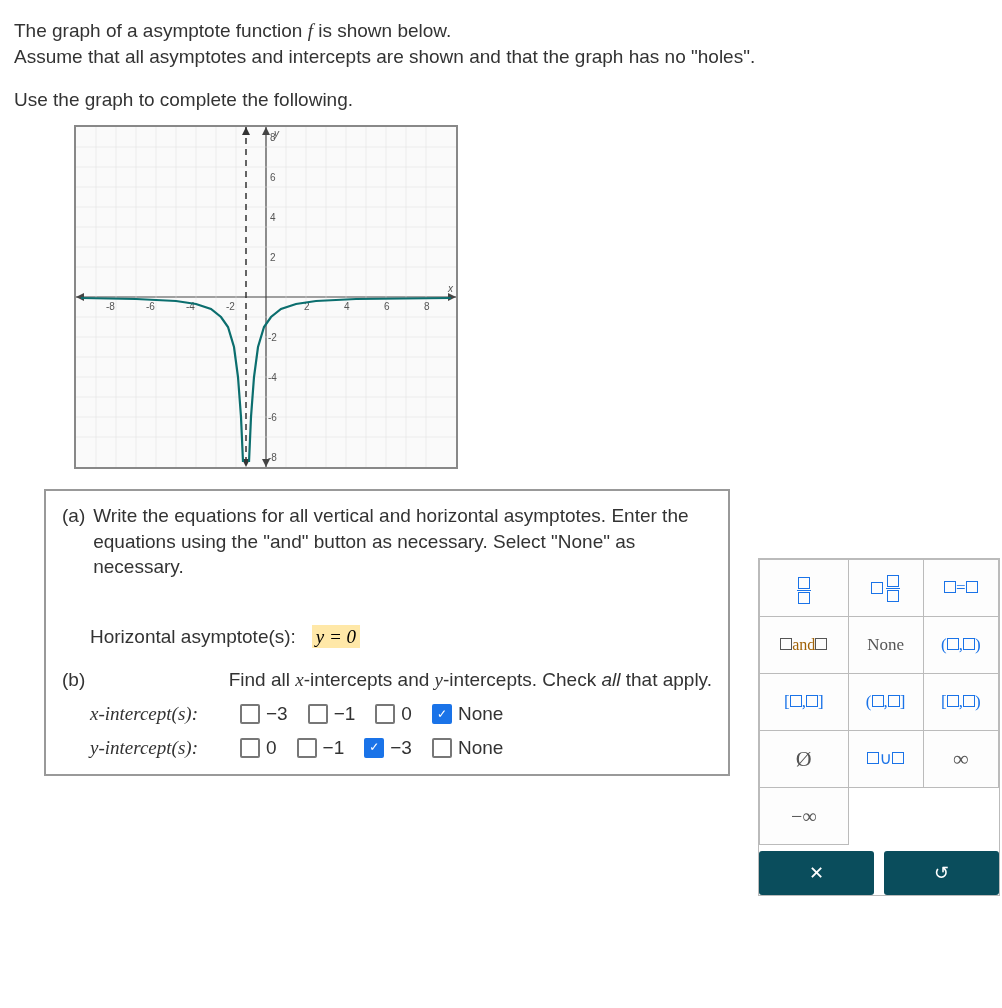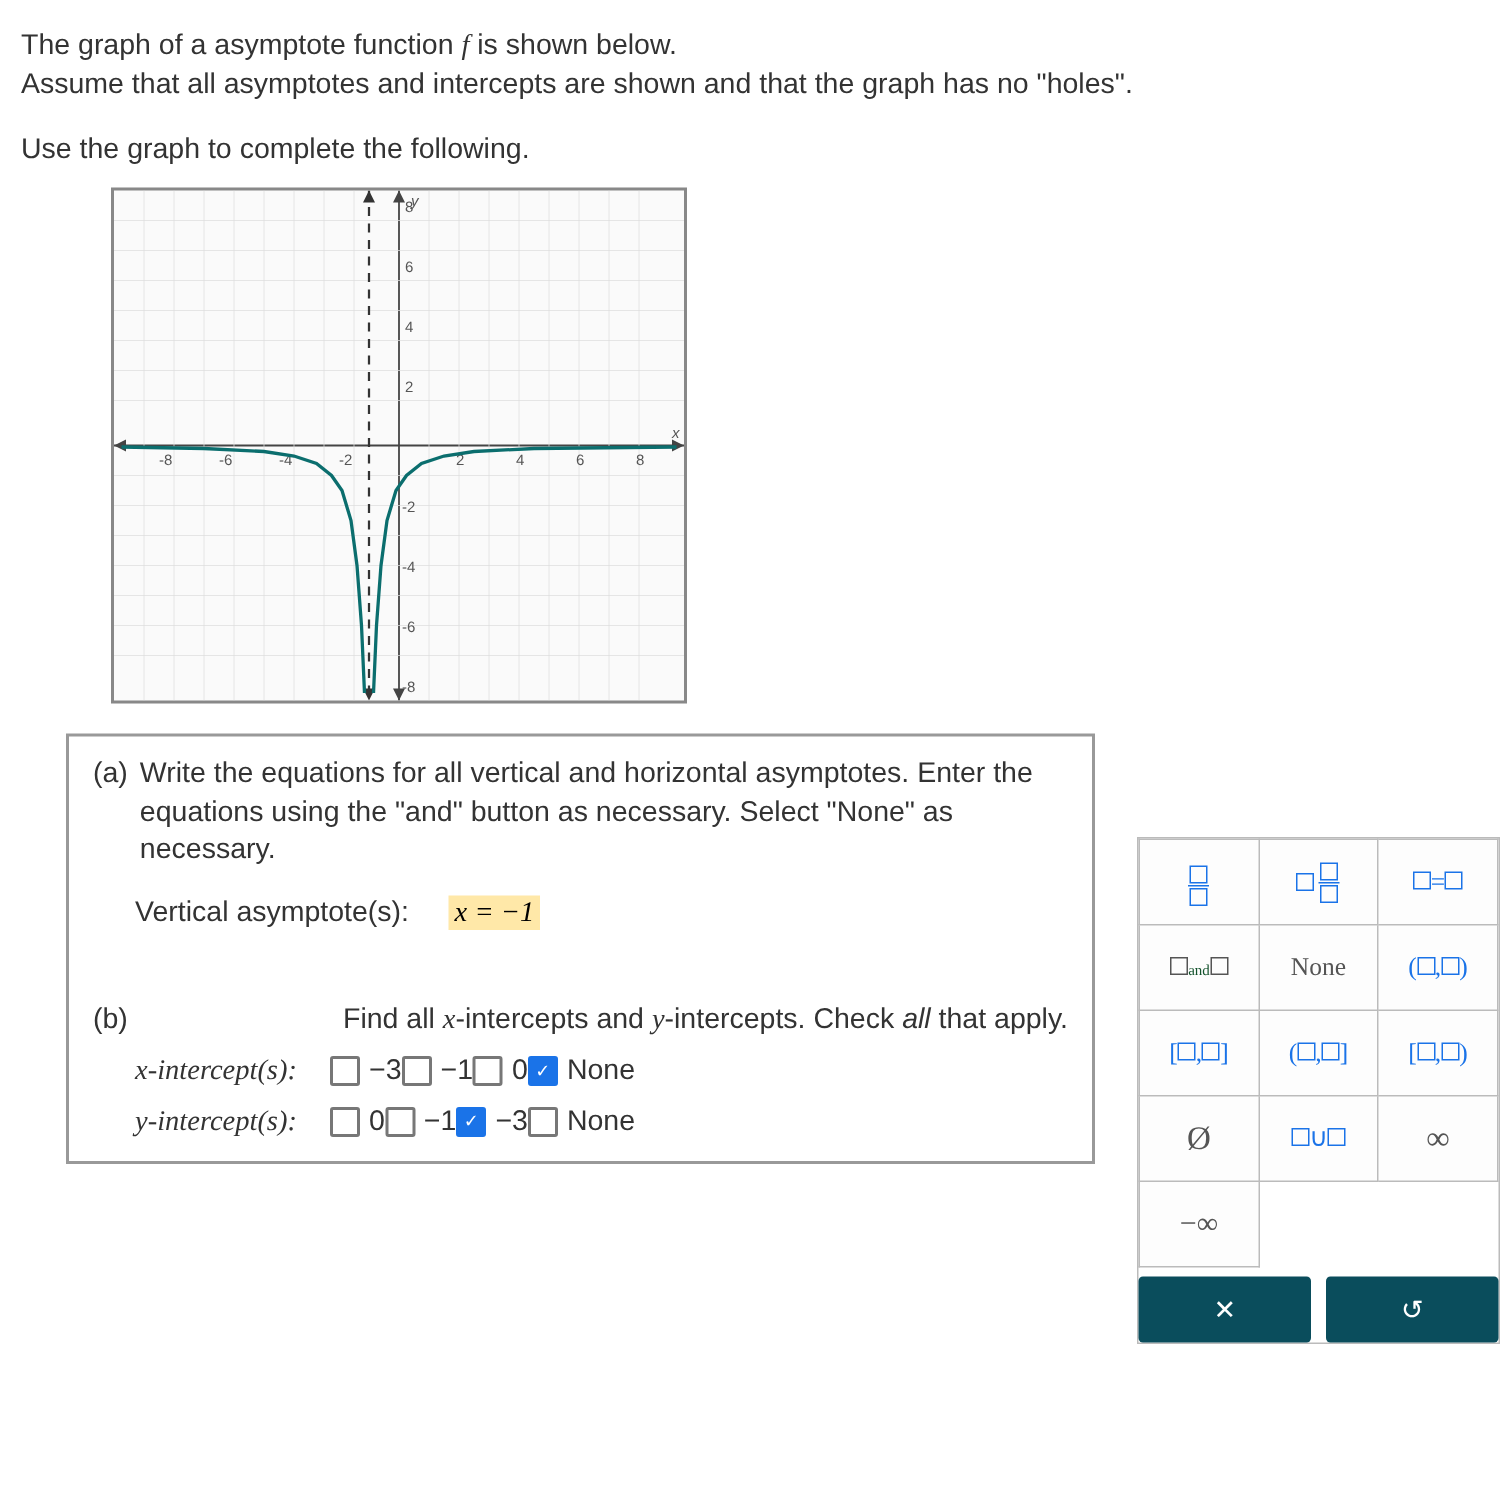--- a/index.html
+++ b/index.html
@@ -29,21 +29,21 @@
   }
   .indent { padding-left: 28px; }
   .hl {
     background:#ffe8a8;
     padding:1px 4px;
     color:#000;
     font-family:'Times New Roman', serif;
     font-style:italic;
   }
   .math { font-family:'Times New Roman', serif; font-style:italic; }
-  .checkrow { display:flex; align-items:flex-start; margin-top:8px; padding-left:28px;}
+  .checkrow { display:flex; align-items:flex-start; gap:20px; margin-top:8px; padding-left:28px;}
   .chk {
     width:16px;height:16px;border:2px solid #777;border-radius:2px;
     display:inline-flex;align-items:center;justify-content:center;
     font-size:12px;background:#fff;
   }
   .chk.checked { background:#1a73e8;border-color:#1a73e8;color:#fff; }
   .opt { display:inline-flex;align-items:center;gap:6px;}
 
   
   .palette {
@@ -157,26 +157,26 @@
   <path d="M 173,335 L 175,290 L 178,250 L 182,220 L 188,200 L 195,190 L 205,182 L 220,177 L 240,174 L 280,172 L 375,171" fill="none" stroke="#0b6e6e" stroke-width="2.2"></path>
 </svg>
 </div>
 
 <div class="qa-box">
   <div style="display:flex;gap:8px;">
     <div>(a)</div>
     <div style="flex:1;">Write the equations for all vertical and horizontal asymptotes. Enter the equations using the "and" button as necessary. Select "None" as necessary.</div>
   </div>
   <div style="height:16px"></div>
+  <div style="height:28px"></div>
   <div class="indent">
-    <span>Vertical asymptote(s):</span>
-    &nbsp;&nbsp;&nbsp;
-    <span class="hl">x = −1</span>
-  </div>
-  <div style="height:28px"></div>
+    <span>Horizontal asymptote(s):</span>
+    &nbsp;
+    <span class="hl">y = 0</span>
+  </div>
   <div style="height:18px"></div>
 
   <div style="display:flex;gap:8px;">
     <div>(b)</div>
     <div style="flex:1;text-align:right;">
       <span>Find all <span class="math">x</span>-intercepts and <span class="math">y</span>-intercepts. Check <i>all</i> that apply.</span>
     </div>
   </div>
 
   <div class="checkrow">
@@ -233,21 +233,21 @@
               <span class="sq"></span>
               <span class="frac">
                 <span class="sq"></span>
                 <span class="bar"></span>
                 <span class="sq"></span>
               </span>
             </span></td>
   <td><span class="sq"></span>=<span class="sq"></span></td>
 </tr>
 <tr>
-  <td><span class="sq2"></span><span style="font-size:10px;color:#14532d">and</span><span class="sq2"></span></td>
+  <td><span class="sq2"></span><span style="font-size:16px;color:#a16207">and</span><span class="sq2"></span></td>
   <td class="gray">None</td>
   <td>(<span class="sq"></span>,<span class="sq"></span>)</td>
 </tr>
 <tr>
   <td>[<span class="sq"></span>,<span class="sq"></span>]</td>
   <td>(<span class="sq"></span>,<span class="sq"></span>]</td>
   <td>[<span class="sq"></span>,<span class="sq"></span>)</td>
 </tr>
 <tr>
   <td class="gray" style="font-size:22px">Ø</td>

